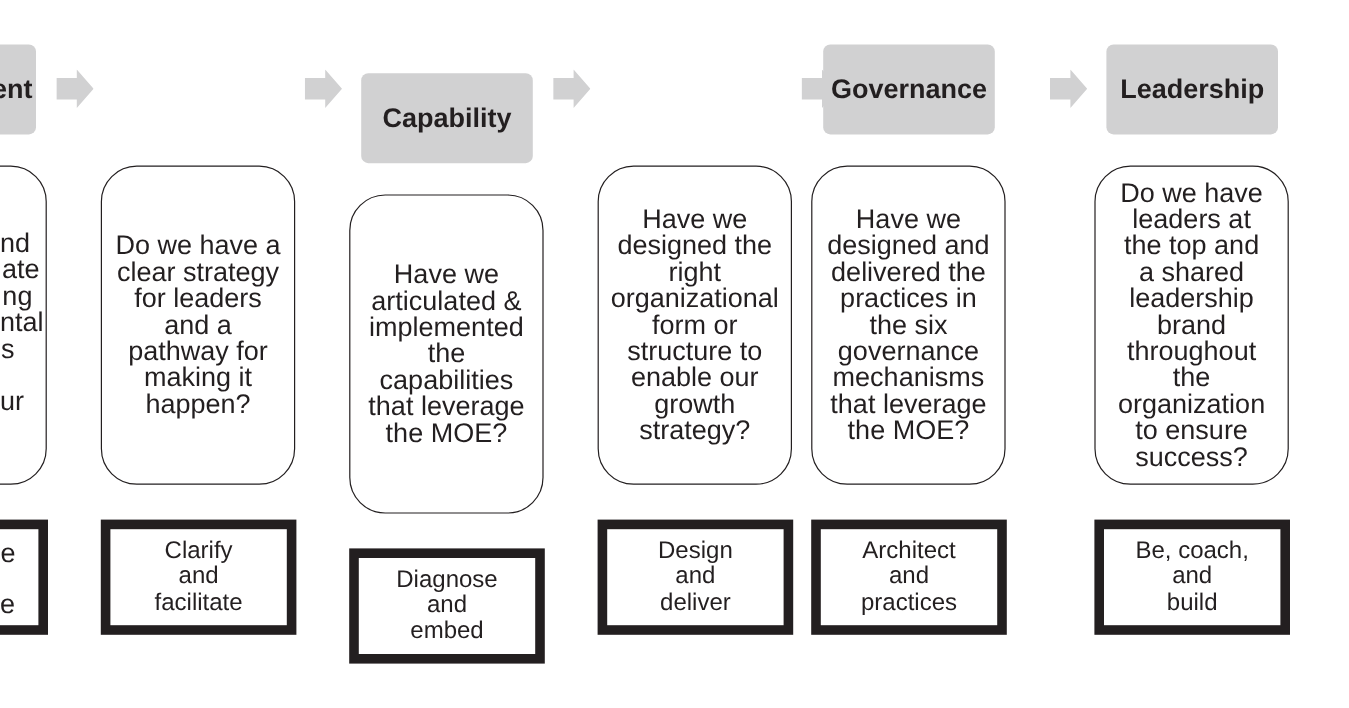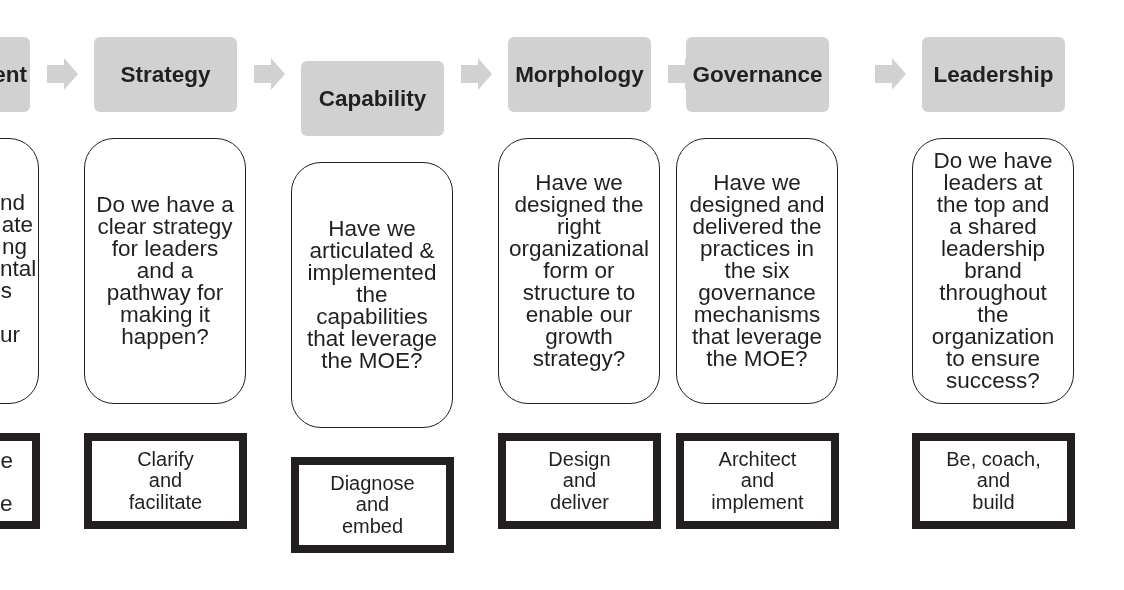--- a/index.html
+++ b/index.html
@@ -80,23 +80,20 @@
     <polygon points="0,7 17,7 17,0 31,16 17,32 17,25 0,25" fill="#d1d1d2"></polygon>
   </svg>
 <svg class="arrow" style="left:668px;" viewBox="0 0 31 32">
     <polygon points="0,7 17,7 17,0 31,16 17,32 17,25 0,25" fill="#d1d1d2"></polygon>
   </svg>
 <svg class="arrow" style="left:875px;" viewBox="0 0 31 32">
     <polygon points="0,7 17,7 17,0 31,16 17,32 17,25 0,25" fill="#d1d1d2"></polygon>
   </svg>
 
 <div class="col" style="left:84px;">
-  <div class="hdr">
-    <span>Strategy</span>
-  </div>
   <div class="q">
     <div class="q-text">Do we have a
 clear strategy
 for leaders
 and a
 pathway for
 making it
 happen?</div>
   </div>
   <div class="act">
@@ -120,23 +117,20 @@
 the MOE?</div>
   </div>
   <div class="act">
     <div class="act-text">Diagnose
 and
 embed</div>
   </div>
 </div>
 
 <div class="col" style="left:498px;">
-  <div class="hdr">
-    <span>Morphology</span>
-  </div>
   <div class="q">
     <div class="q-text">Have we
 designed the
 right
 organizational
 form or
 structure to
 enable our
 growth
 strategy?</div>
@@ -159,21 +153,21 @@
 practices in
 the six
 governance
 mechanisms
 that leverage
 the MOE?</div>
   </div>
   <div class="act">
     <div class="act-text">Architect
 and
-implement</div>
+practices</div>
   </div>
 </div>
 
 <div class="col" style="left:912px;">
   <div class="hdr">
     <span>Leadership</span>
   </div>
   <div class="q">
     <div class="q-text">Do we have
 leaders at

